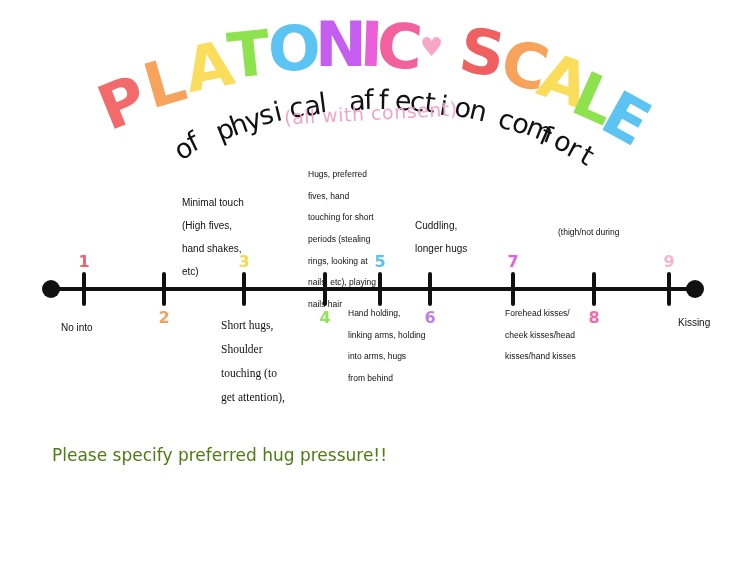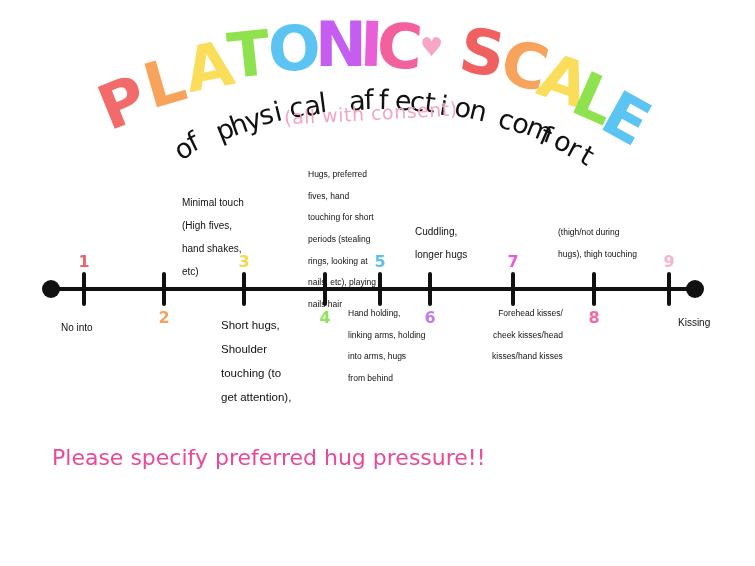--- a/index.html
+++ b/index.html
@@ -33,24 +33,24 @@
     .num {
       position: absolute; font-family: "DejaVu Sans", sans-serif; font-weight: bold; font-size: 16px;
       line-height: 1; width: 20px; text-align: center;
     }
     .desc {
       position: absolute; font-family: "Liberation Sans", sans-serif; color: #111; line-height: 1.7;
     }
     .desc span { display: block; white-space: nowrap; }
     .d-sm { font-size: 8.5px; line-height: 2.55; }
     .d-md { font-size: 10px; line-height: 2.3; }
-    .d-lg { font-size: 11.5px; line-height: 2.1; }
+    .d-lg { font-size: 11.5px; line-height: 2.1; font-family: Liberation Serif, serif; }
     .footer {
       position: absolute; left: 52px; top: 445px; font-family: "DejaVu Sans", sans-serif;
-      font-size: 22px; color: #ec4899; white-space: nowrap;
+      font-size: 17px; color: #4d7c0f; white-space: nowrap;
     }
   </style>
 </head>
 <body>
 
 <div id="root">
   <div id="title">
       <span class="title-letter" style="left: 100px; top: 72px; color: rgb(242, 106, 106); transform: rotate(-22deg);">P</span>
       <span class="title-letter" style="left: 145px; top: 52px; color: rgb(247, 163, 92); transform: rotate(-16deg);">L</span>
       <span class="title-letter" style="left: 185px; top: 36px; color: rgb(249, 221, 91); transform: rotate(-11deg);">A</span>
@@ -138,36 +138,35 @@
       <div class="tick" style="left: 378px; top: 272px;"></div>
       <div class="num" style="color: rgb(92, 192, 238); left: 370px; top: 254px;">5</div>
       <div class="desc d-sm" style="left: 348px; top: 303px;">
         <span>Hand holding,</span>
         <span>linking arms, holding</span>
         <span>into arms, hugs</span>
         <span>from behind</span>
       </div>
       <div class="tick" style="left: 428px; top: 272px;"></div>
       <div class="num" style="color: rgb(194, 126, 232); left: 420px; top: 310px;">6</div>
-      <div class="desc d-md" style="left: 415px; top: 220px;">
+      <div class="desc d-md" style="left: 415px; top: 214px;">
         <span>Cuddling,</span>
         <span>longer hugs</span>
       </div>
       <div class="tick" style="left: 511px; top: 272px;"></div>
       <div class="num" style="color: rgb(228, 94, 224); left: 503px; top: 254px;">7</div>
-      <div class="desc d-sm" style="left: 492px; top: 303px; text-align: right;">
+      <div class="desc d-sm" style="left: 505px; top: 303px;">
         <span>Forehead kisses/</span>
         <span>cheek kisses/head</span>
         <span>kisses/hand kisses</span>
       </div>
       <div class="tick" style="left: 592px; top: 272px;"></div>
       <div class="num" style="color: rgb(242, 106, 168); left: 584px; top: 310px;">8</div>
       <div class="desc d-sm" style="left: 558px; top: 222px;">
         <span>(thigh/not during</span>
-        <span>hugs), thigh touching</span>
       </div>
       <div class="tick" style="left: 667px; top: 272px;"></div>
       <div class="num" style="color: rgb(247, 180, 204); left: 659px; top: 254px;">9</div>
       <div class="desc d-md" style="left: 654px; top: 311px; margin-left: 24px;">
         <span>Kissing</span>
       </div>
     </div>
 
   <div class="footer">Please specify preferred hug pressure!!</div>
 </div>

